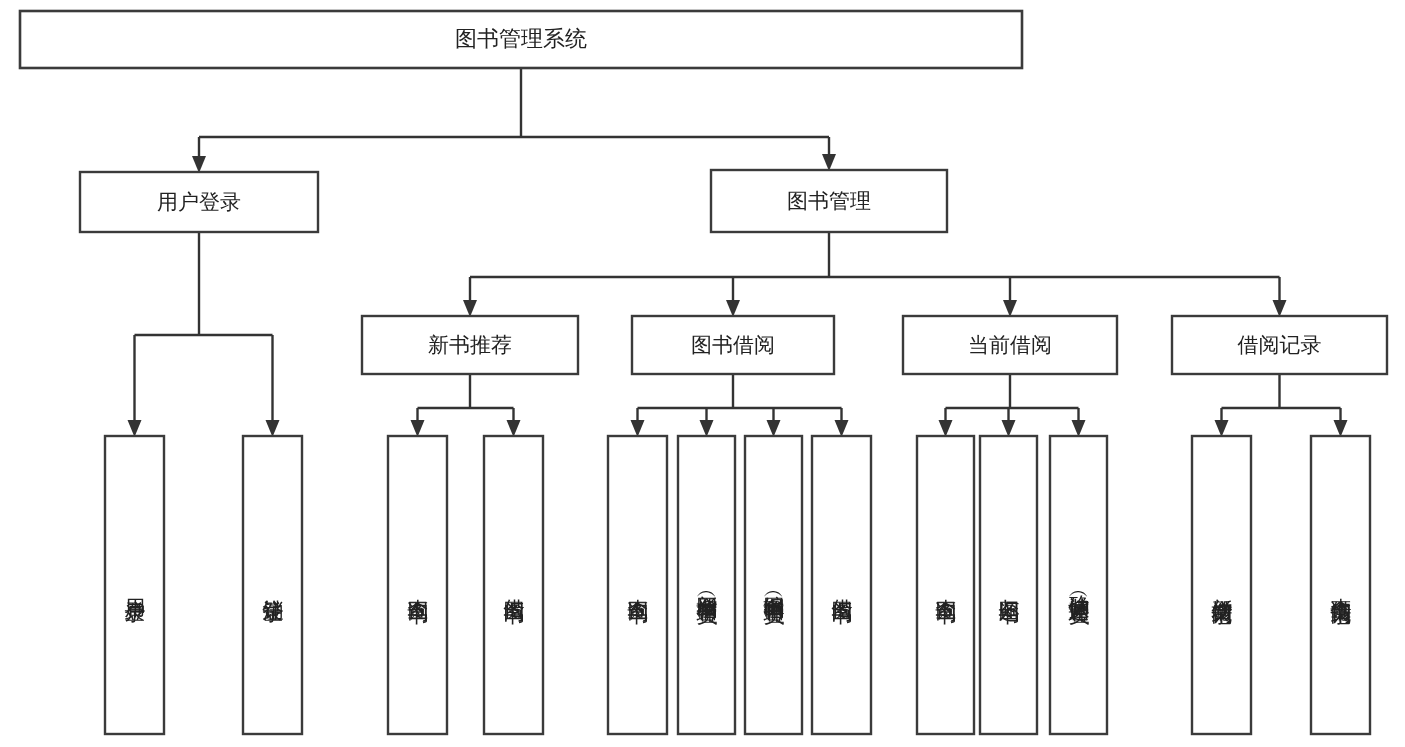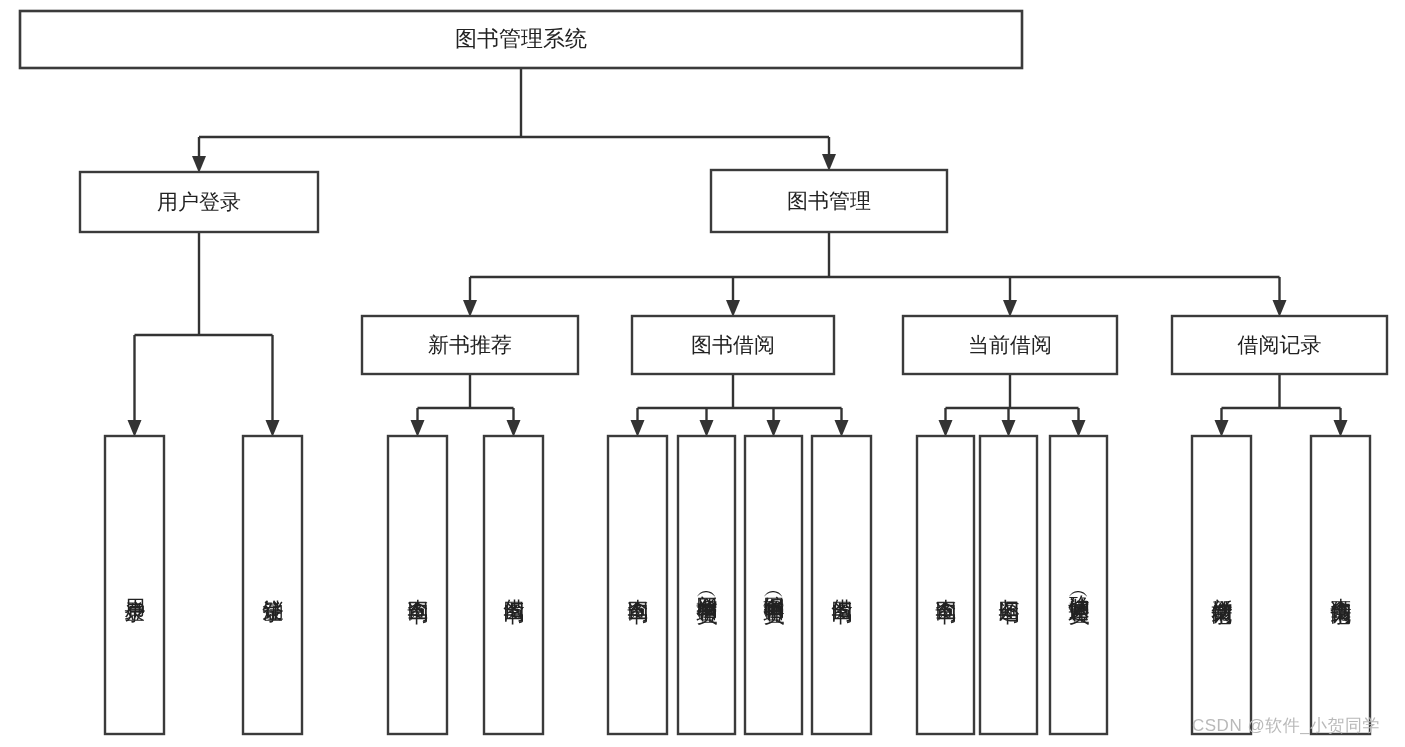--- a/index.html
+++ b/index.html
@@ -220,14 +220,13 @@
       <div class="leaf-label-wrap" style="left: 608px; top: 436px; width: 59px; height: 298px;">查询图书</div>
       <div class="leaf-label-wrap" style="left: 678px; top: 436px; width: 57px; height: 298px;">新增图书（管理员）</div>
       <div class="leaf-label-wrap" style="left: 745px; top: 436px; width: 57px; height: 298px;">编辑图书（管理员）</div>
       <div class="leaf-label-wrap" style="left: 812px; top: 436px; width: 59px; height: 298px;">借阅图书</div>
       <div class="leaf-label-wrap" style="left: 917px; top: 436px; width: 57px; height: 298px;">查询图书</div>
       <div class="leaf-label-wrap" style="left: 980px; top: 436px; width: 57px; height: 298px;">归还图书</div>
       <div class="leaf-label-wrap" style="left: 1050px; top: 436px; width: 57px; height: 298px;">确认归还（管理员）</div>
       <div class="leaf-label-wrap" style="left: 1192px; top: 436px; width: 59px; height: 298px;">新增借阅记录</div>
       <div class="leaf-label-wrap" style="left: 1311px; top: 436px; width: 59px; height: 298px;">查询借阅记录</div>
     </div>
-  <div class="watermark">CSDN @软件_小贺同学</div>
 </div>
 
 </body></html>

